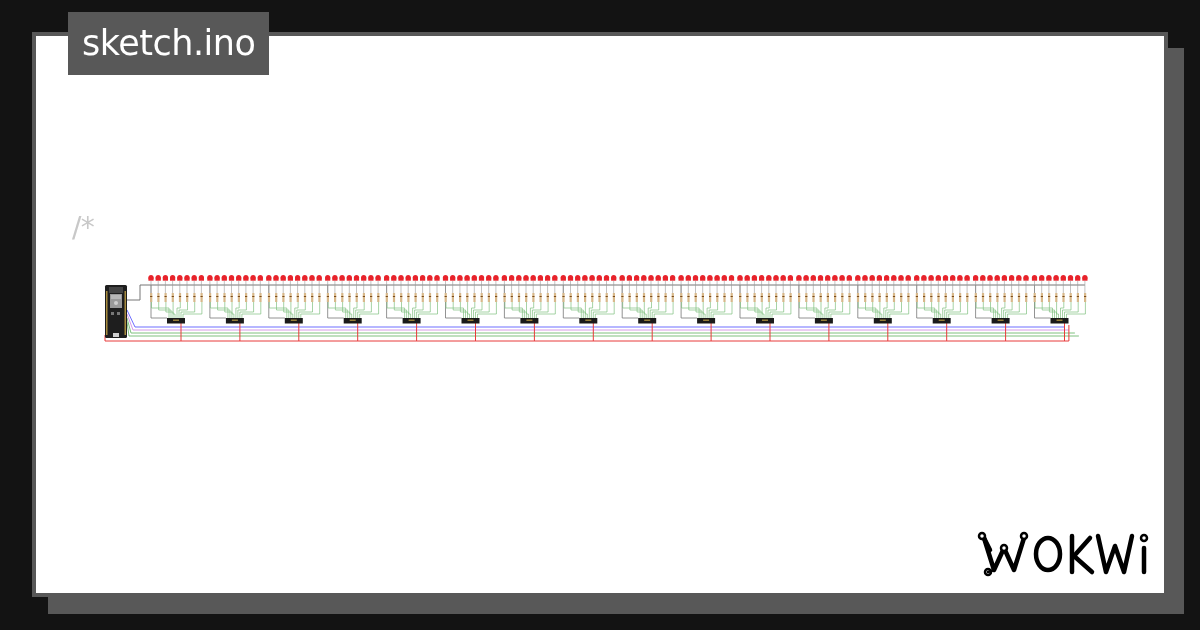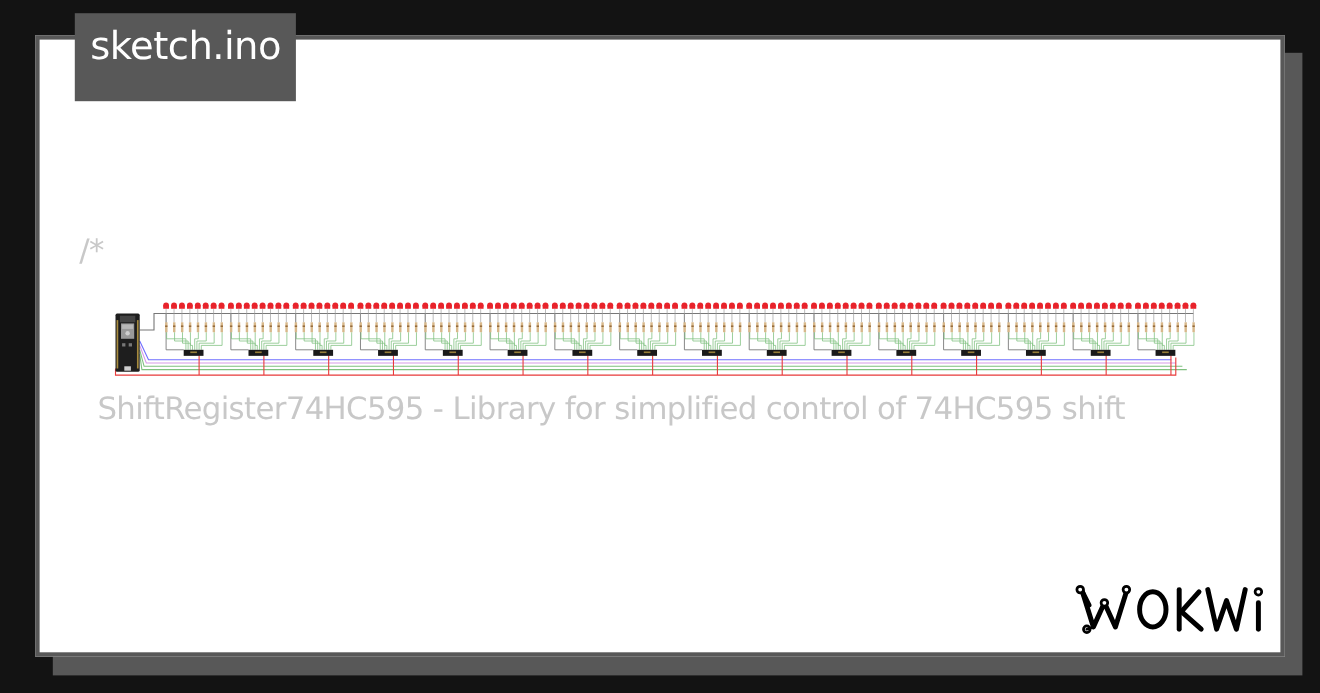--- a/index.html
+++ b/index.html
@@ -21,21 +21,21 @@
   .code {
     position: absolute; left: 36px; top: 72px;
     margin: 0; color: #c8c8c8;
     font-family: "DejaVu Sans", sans-serif;
     font-size: 28px; line-height: 48px;
     white-space: pre; letter-spacing: -0.6px;
   }
   .code .line { display: block; height: 48px; }
   .tab {
     position: absolute; left: 68px; top: 12px;
-    height: 80px; padding: 0 14px;
+    height: 63px; padding: 0 14px;
     background: #585858; color: #ffffff;
     font-family: "DejaVu Sans", sans-serif;
     font-size: 35px; line-height: 62px;
     letter-spacing: -0.5px;
   }
   .circuit {
     position: absolute; left: 0; top: 0; width: 1200px; height: 630px;
     pointer-events: none;
   }
   .logo {
@@ -44,21 +44,20 @@
   }
 </style>
 </head>
 <body>
 
 <div class="shadow"></div>
 
 <div class="panel">
   <div class="code">
     <span class="line">/*</span>
-    <span class="line">  ShiftRegister74HC595 - Library for simplified control of 74HC595 shift</span>
     
     
     
     
     
     
     
     
   </div>
 </div>

